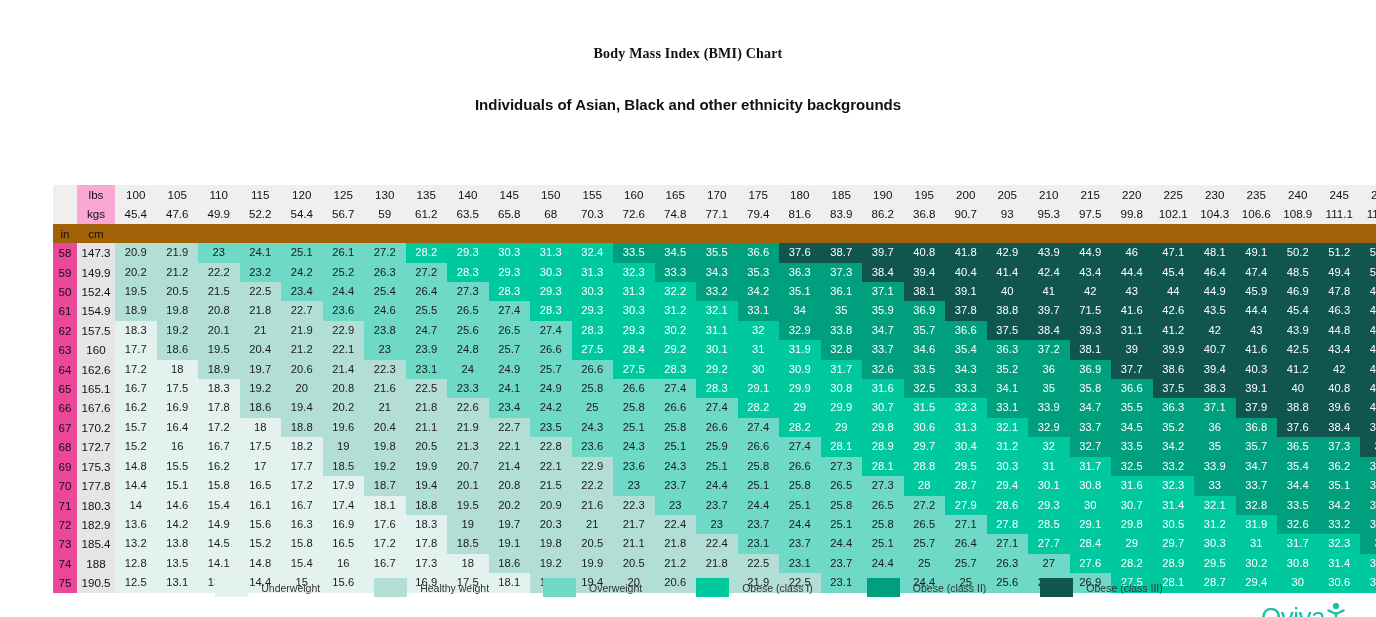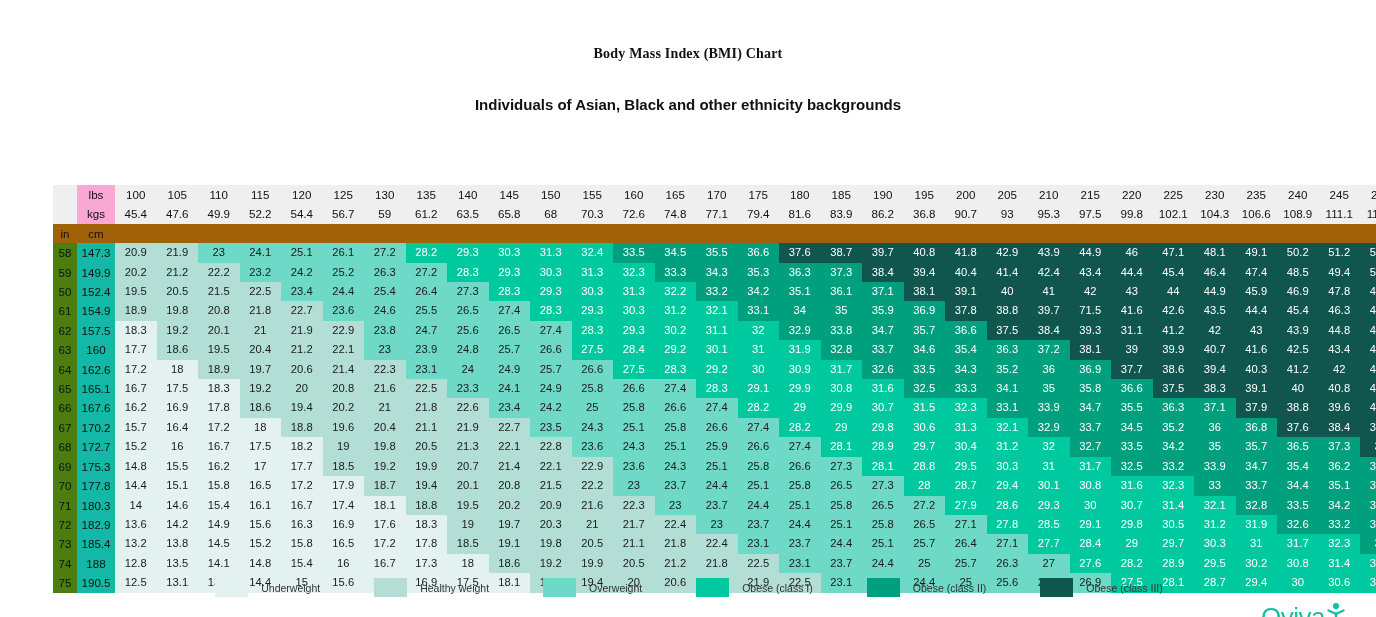--- a/index.html
+++ b/index.html
@@ -61,27 +61,27 @@
     color:#111;
   }
   .hdr-blank{background:#efefef;}
   .unit-cell{
     background:#f9a8d4;
     font-weight:bold;
     font-size:11.6px;
     color:#111;
   }
   .rowhead-in{
-    background:#4d7c0f;
+    background:#ec4899;
     font-weight:bold;
     font-size:11.6px;
     color:#111;
   }
   .rowhead-cm{
-    background:#14b8a6;
+    background:#e5e5e5;
     font-weight:bold;
     font-size:11.6px;
     color:#111;
   }
   .spacer-row td{height:13px;line-height:13px;background:#a16207;}
 
   
   .cat0{background:#e4f2ef;color:#1b1b1b;}   
   .cat1{background:#b2ded5;color:#1b1b1b;}   
   .cat2{background:#6ed9c6;color:#1b1b1b;}   

